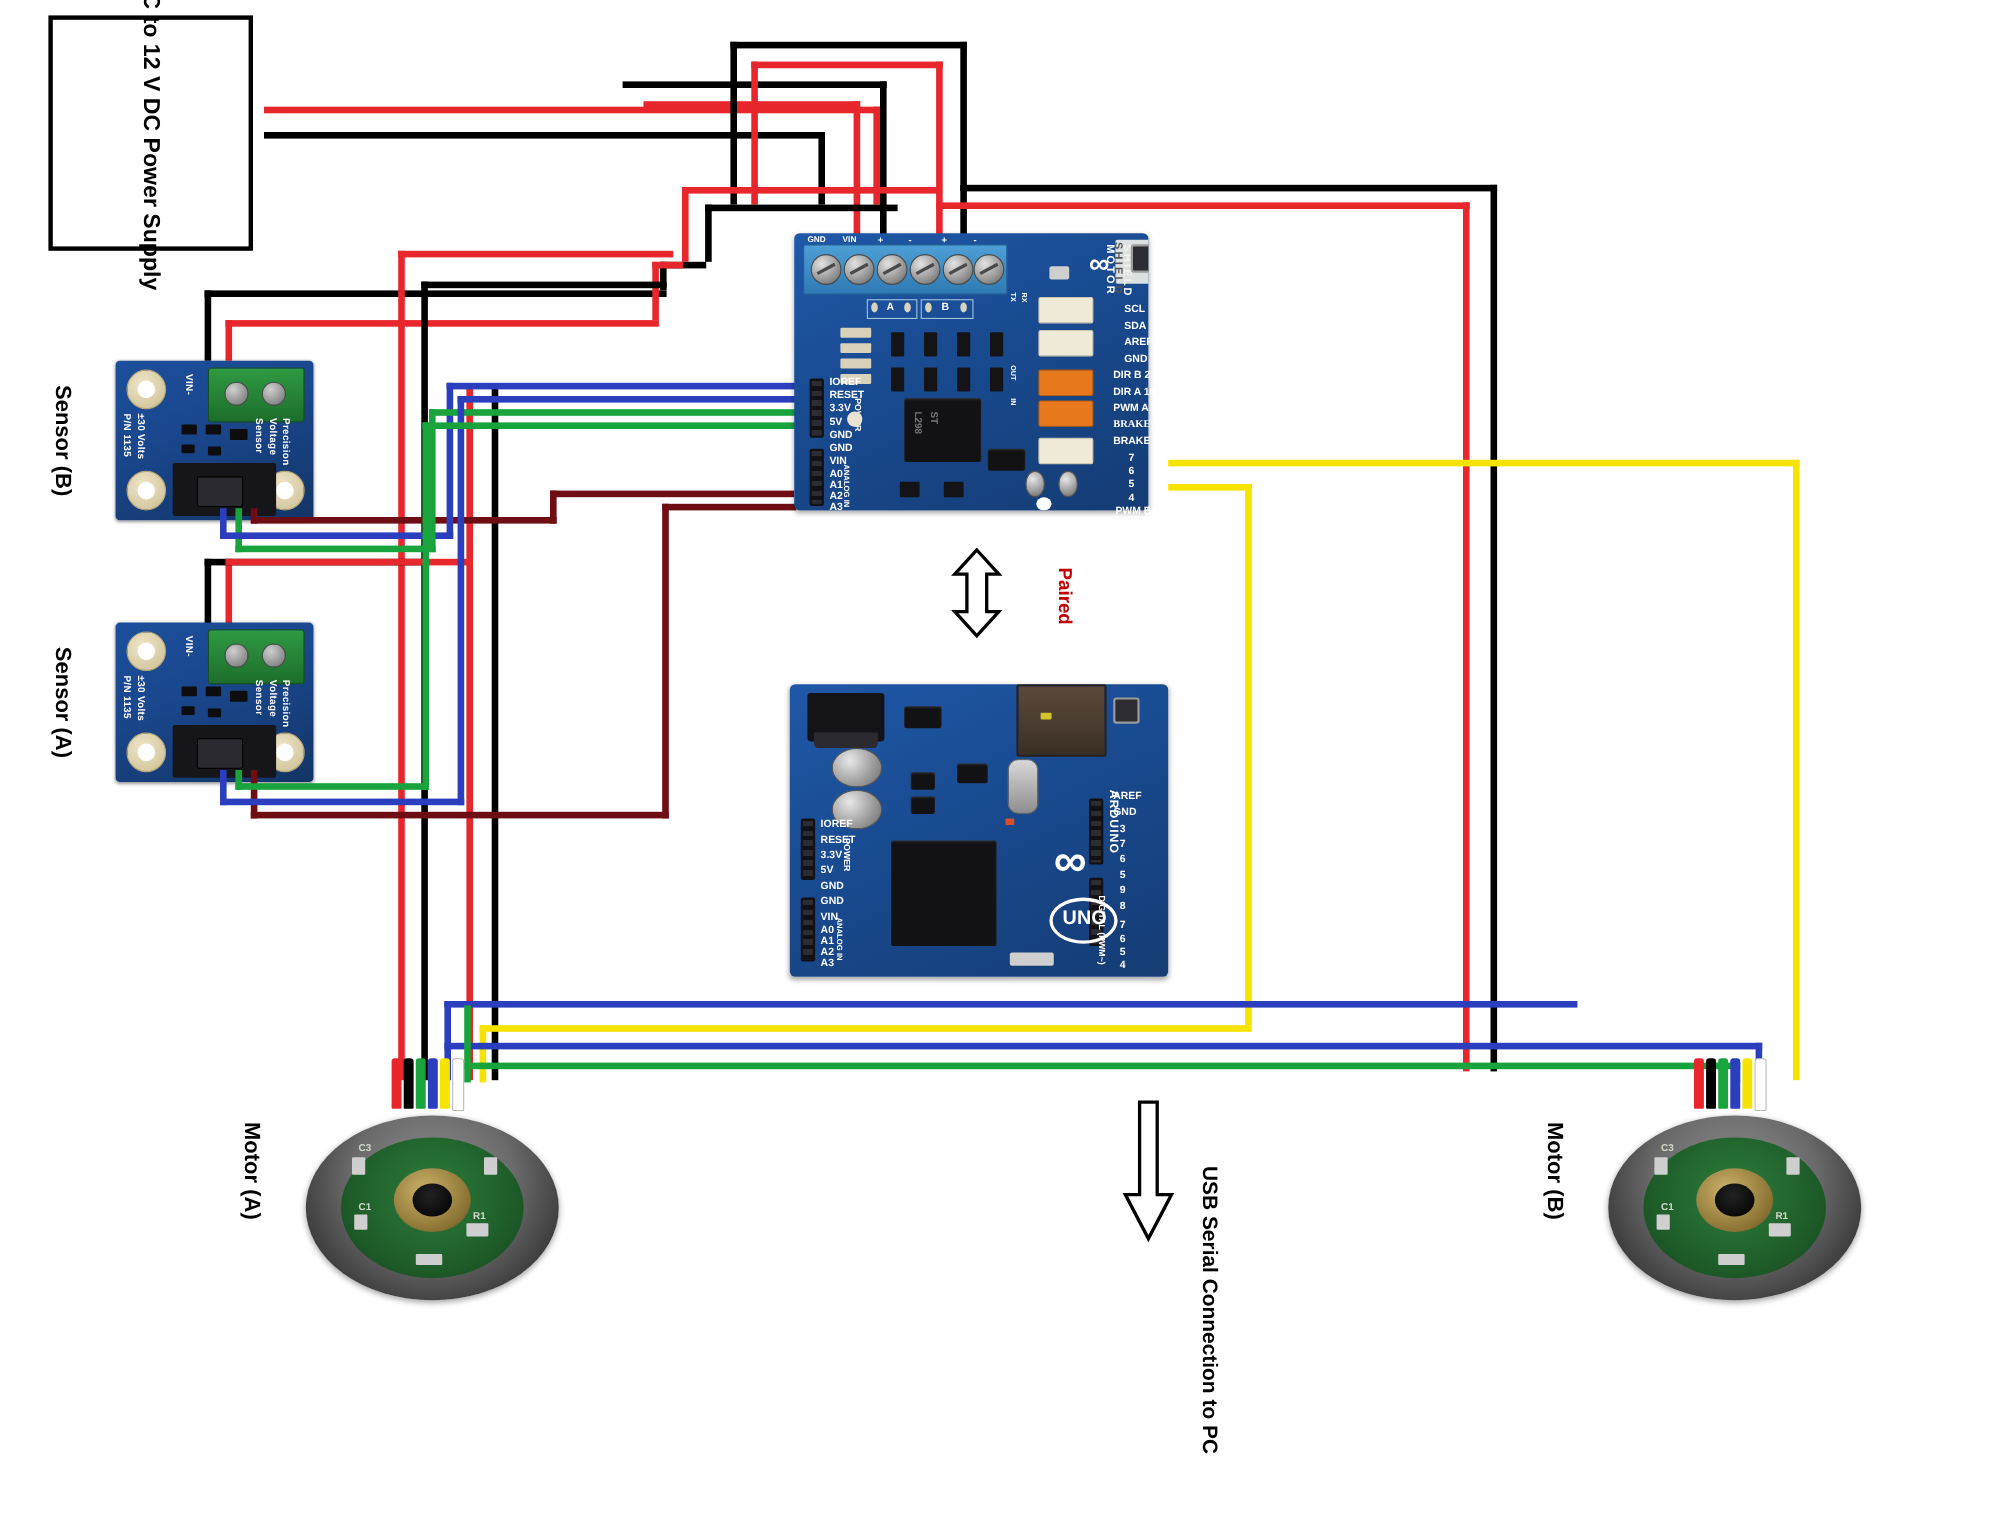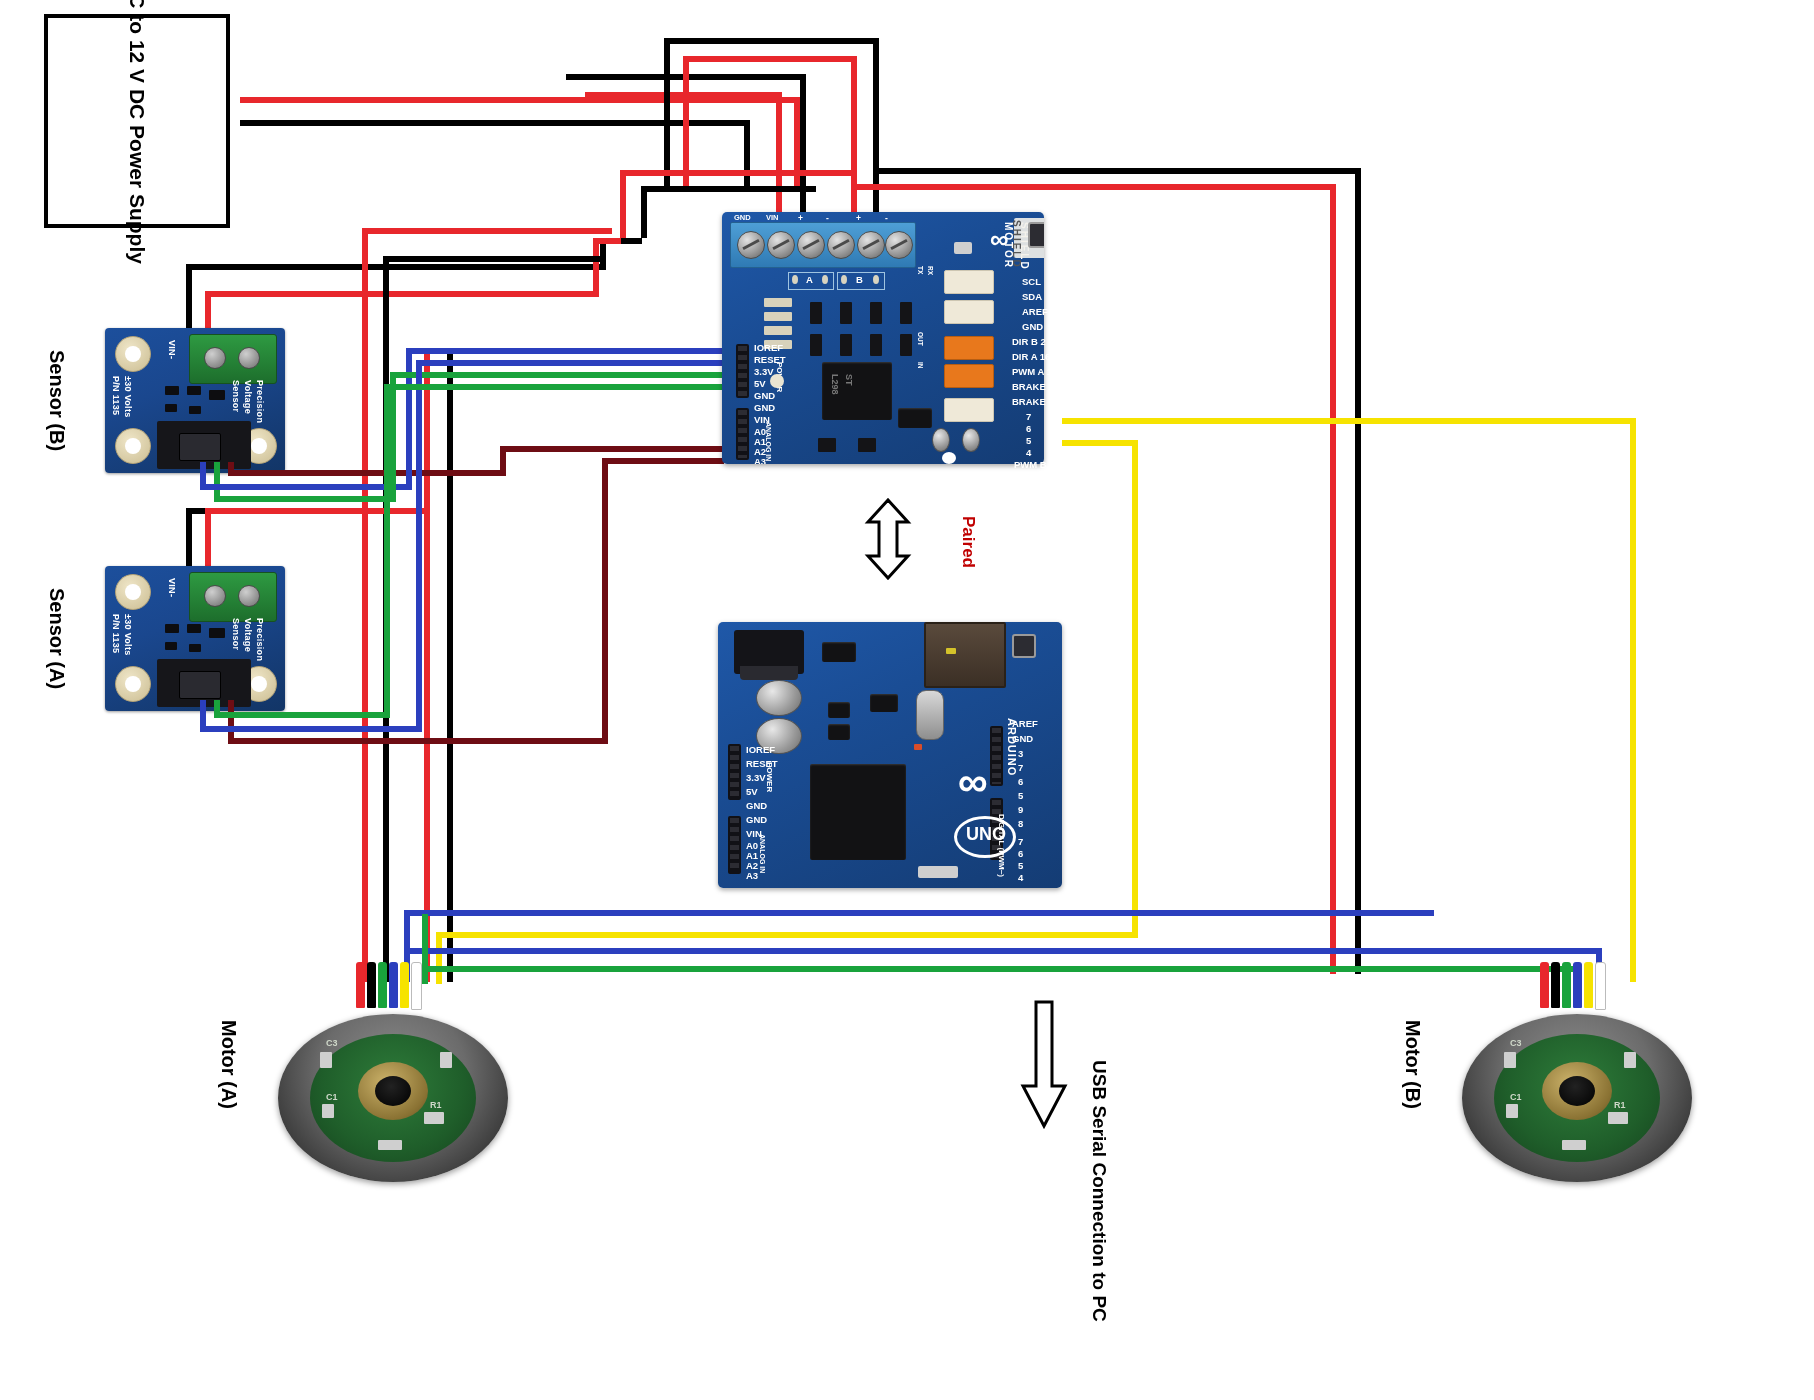--- a/index.html
+++ b/index.html
@@ -347,21 +347,21 @@
     <div class="pad" style="left:220px;top:240px;width:14px;height:12px;background:#fff;"></div>
   </div>
 
   <div class="pinlabel" style="left:1022px;top:276px;color:#fff;">SCL</div>
   <div class="pinlabel" style="left:1022px;top:291px;color:#fff;">SDA</div>
   <div class="pinlabel" style="left:1022px;top:306px;color:#fff;">AREF</div>
   <div class="pinlabel" style="left:1022px;top:321px;color:#fff;">GND</div>
   <div class="pinlabel" style="left:1012px;top:336px;color:#fff;">DIR B 2</div>
   <div class="pinlabel" style="left:1012px;top:351px;color:#fff;">DIR A 16</div>
   <div class="pinlabel" style="left:1012px;top:366px;color:#fff;text-align:center;">PWM A 11</div>
-  <div class="pinlabel" style="left:1012px;top:381px;color:#fff;">BRAKE A 9</div>
+  <div class="pinlabel" style="left:1012px;top:381px;color:#fff;font-family:Liberation Serif, serif;">BRAKE A 9</div>
   <div class="pinlabel" style="left:1012px;top:396px;color:#fff;">BRAKE B 8</div>
   <div class="pinlabel" style="left:1026px;top:411px;color:#fff;">7</div>
   <div class="pinlabel" style="left:1026px;top:423px;color:#fff;">6</div>
   <div class="pinlabel" style="left:1026px;top:435px;color:#fff;">5</div>
   <div class="pinlabel" style="left:1026px;top:447px;color:#fff;">4</div>
   <div class="pinlabel" style="left:1014px;top:459px;color:#fff;">PWM B 8</div>
 
   <svg class="arrow" style="left:860px;top:498px;width:56px;height:82px;" viewBox="0 0 56 82">
     <polygon points="28,2 48,24 37,24 37,58 48,58 28,80 8,58 19,58 19,24 8,24" fill="#ffffff" stroke="#000000" stroke-width="3"></polygon>
   </svg>

